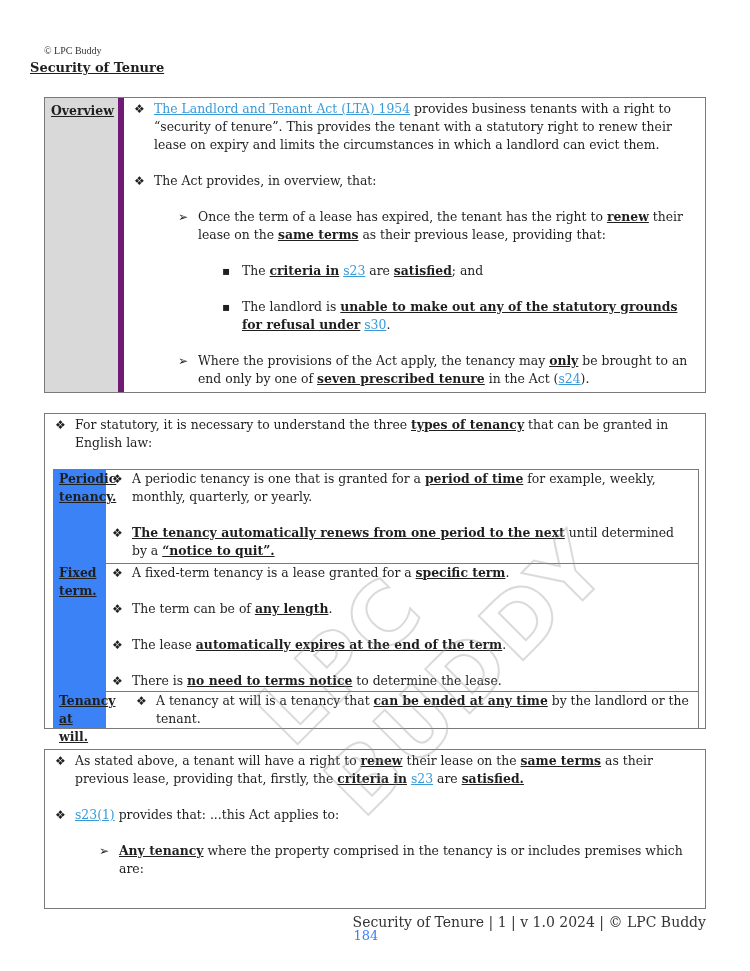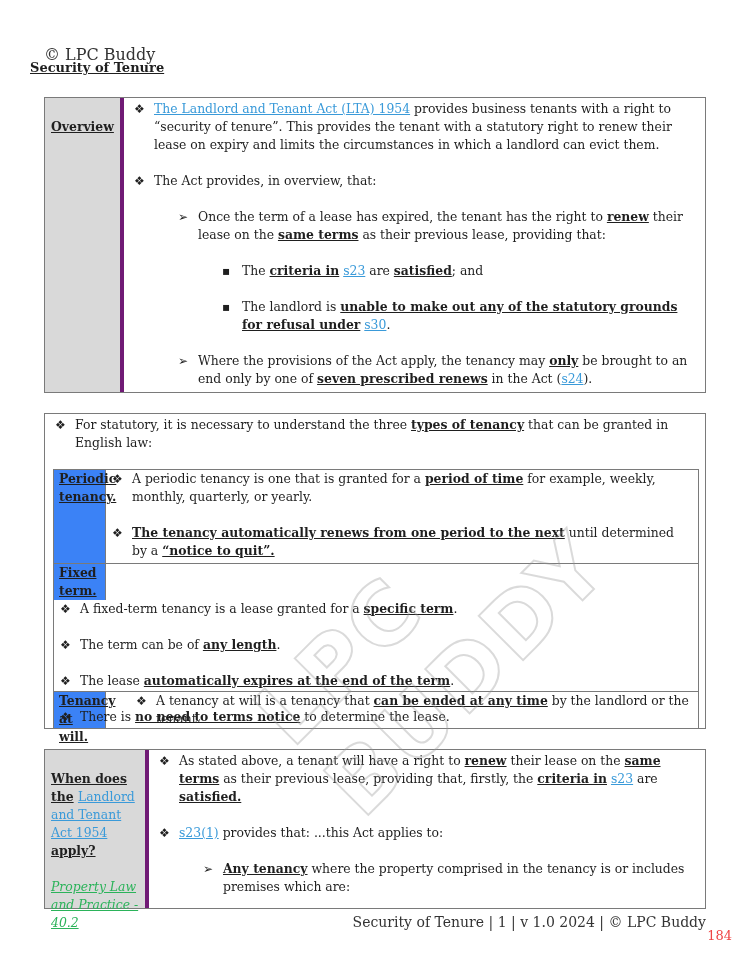--- a/index.html
+++ b/index.html
@@ -1,23 +1,23 @@
 <!DOCTYPE html>
 <html><head>
 <meta charset="utf-8">
 <style>
   html, body { margin:0; padding:0; background:#ffffff; }
   body { width:750px; height:971px; position:relative; overflow:hidden;
          font-family:"DejaVu Serif","Liberation Serif",serif; color:#1f1f1f; }
   .page { position:absolute; left:0; top:0; width:750px; height:971px; }
-  .copy-top { position:absolute; left:44px; top:45px; font-size:16px; color:#333; }
+  .copy-top { position:absolute; left:44px; top:45px; font-size:10px; color:#333;font-family:Liberation Serif, serif; }
   .doc-title { position:absolute; left:30px; top:60px; font-size:13px; font-weight:bold; text-decoration:underline; color:#1f1f1f; }
 
   .tbl { position:absolute; left:44px; width:662px; border:1px solid #7a7a7a; box-sizing:border-box; display:flex; font-size:12.4px; line-height:18px; }
-  .tbl .lab { background:#d9d9d9; border-right:4px solid #701a75; box-sizing:border-box; padding:20px 6px; font-weight:bold; }
+  .tbl .lab { background:#d9d9d9; border-right:6px solid #701a75; box-sizing:border-box; padding:4px 6px; font-weight:bold; }
   .tbl .lab u { text-decoration:underline; }
   .tbl .content { flex:1; padding:2px 6px 2px 8px; box-sizing:border-box; position:relative; }
 
   .u { text-decoration:underline; }
   .b { font-weight:bold; }
   .i { }
   .link { color:#3a9ad9; text-decoration:underline; font-weight:normal; }
   .glink { color:#2bb35a; text-decoration:underline; font-style:italic; font-weight:normal; }
 
   .bul { position:relative; padding-left:22px; }
@@ -31,21 +31,21 @@
   .t3 { top:749px; height:160px; }
   .t3 .lab { width:104px; }
 
   .inner { position:absolute; left:8px; right:6px; border:1px solid #7a7a7a; box-sizing:border-box; }
   .irow { display:flex; border-bottom:1px solid #7a7a7a; box-sizing:border-box; }
   .irow:last-child { border-bottom:none;gap:24px; }
   .ilab { width:52px; background:#3b82f6; border-right:1px solid #7a7a7a; padding:0 5px; box-sizing:border-box; font-weight:bold; text-decoration:underline; }
   .icon-cell { flex:1; padding:0 6px 0 4px; box-sizing:border-box; }
 
   .footer { position:absolute; right:44px; top:914px; font-size:14px; color:#333; }
-  .pagenum { position:absolute; left:0; width:732px; text-align:right; top:928px; font-size:13px; color:#ef4444; }
+  .pagenum { position:absolute; left:0; width:732px; text-align:center; top:928px; font-size:13px; color:#3b82f6; }
 
   .watermark { position:absolute; left:230px; top:480px; font-size:86px; font-weight:bold; font-family:"DejaVu Sans","Liberation Sans",sans-serif;
                color:transparent; -webkit-text-stroke:2px rgba(150,150,150,0.35); transform:rotate(-45deg); transform-origin:center; letter-spacing:4px; pointer-events:none; }
 </style>
 </head>
 <body>
 
 <div class="page">
   <div class="copy-top">© LPC Buddy</div>
   <div class="doc-title">Security of Tenure</div>
@@ -73,41 +73,41 @@
         <span>The </span><span class="b u">criteria in</span> <span class="link">s23</span><span> are </span><span class="b u">satisfied</span><span>; and</span>
       </div>
       <div class="gap"></div>
       <div class="bul" style="margin-left:88px;">
         <span class="g">▪</span>
         <span>The landlord is </span><span class="b u">unable to make out any of the statutory grounds for refusal under</span> <span class="link">s30</span><span>.</span>
       </div>
       <div class="gap"></div>
       <div class="bul" style="margin-left:44px;">
         <span class="g">➢</span>
-        <span>Where the provisions of the Act apply, the tenancy may </span><span class="b u">only</span><span> be brought to an end only by one of </span><span class="b u">seven prescribed renews</span><span> in the Act (</span><span class="link">s24</span><span>).</span>
+        <span>Where the provisions of the Act apply, the tenancy may </span><span class="b u">only</span><span> be brought to an end only by one of </span><span class="b u">seven prescribed tenure</span><span> in the Act (</span><span class="link">s24</span><span>).</span>
       </div>
     </div>
   </div>
 
   <div class="tbl t2">
     <div class="content">
       <div class="bul">
         <span class="g">❖</span>
         <span>For statutory, it is necessary to understand the three </span><span class="b u">types of tenancy</span><span> that can be granted in English law:</span>
       </div>
       <div class="inner" style="top:55px;">
         <div class="irow" style="height:94px;">
           <div class="ilab">Periodic tenancy.</div>
           <div class="icon-cell">
             <div class="bul"><span class="g">❖</span><span>A periodic tenancy is one that is granted for a </span><span class="b u">period of time</span><span> for example, weekly, monthly, quarterly, or yearly.</span></div>
             <div class="gap"></div>
             <div class="bul"><span class="g">❖</span><span class="b u">The tenancy automatically renews from one period to the next</span><span> until determined by a </span><span class="b u i">“notice to quit”.</span></div>
           </div>
         </div>
-        <div class="irow" style="height:128px;flex-direction:column;">
+        <div class="irow" style="height:128px;">
           <div class="ilab">Fixed term.</div>
           <div class="icon-cell">
             <div class="bul"><span class="g">❖</span><span>A fixed-term tenancy is a lease granted for a </span><span class="b u">specific term</span><span>.</span></div>
             <div class="gap"></div>
             <div class="bul"><span class="g">❖</span><span>The term can be of </span><span class="b u">any length</span><span>.</span></div>
             <div class="gap"></div>
             <div class="bul"><span class="g">❖</span><span>The lease </span><span class="b u">automatically expires at the end of the term</span><span>.</span></div>
             <div class="gap"></div>
             <div class="bul"><span class="g">❖</span><span>There is </span><span class="b u">no need to terms notice</span><span> to determine the lease.</span></div>
           </div>
@@ -116,25 +116,20 @@
           <div class="ilab">Tenancy at will.</div>
           <div class="icon-cell">
             <div class="bul"><span class="g">❖</span><span>A tenancy at will is a tenancy that </span><span class="b u">can be ended at any time</span><span> by the landlord or the tenant.</span></div>
           </div>
         </div>
       </div>
     </div>
   </div>
 
   <div class="tbl t3">
-    <div class="lab">
-      <u>When does the</u> <span class="link">Landlord and Tenant Act 1954</span> <u>apply?</u>
-      <div style="height:18px;"></div>
-      <span class="glink">Property Law and Practice - 40.2</span>
-    </div>
     <div class="content">
       <div class="bul">
         <span class="g">❖</span>
         <span>As stated above, a tenant will have a right to </span><span class="b u">renew</span><span> their lease on the </span><span class="b u">same terms</span><span> as their previous lease, </span><span class="i">providing that,</span><span> firstly, the </span><span class="b u">criteria in</span> <span class="link">s23</span><span> are </span><span class="b u">satisfied.</span>
       </div>
       <div class="gap"></div>
       <div class="bul">
         <span class="g">❖</span>
         <span class="link">s23(1)</span><span> provides that: ...</span><span class="i">this Act applies to:</span>
       </div>

